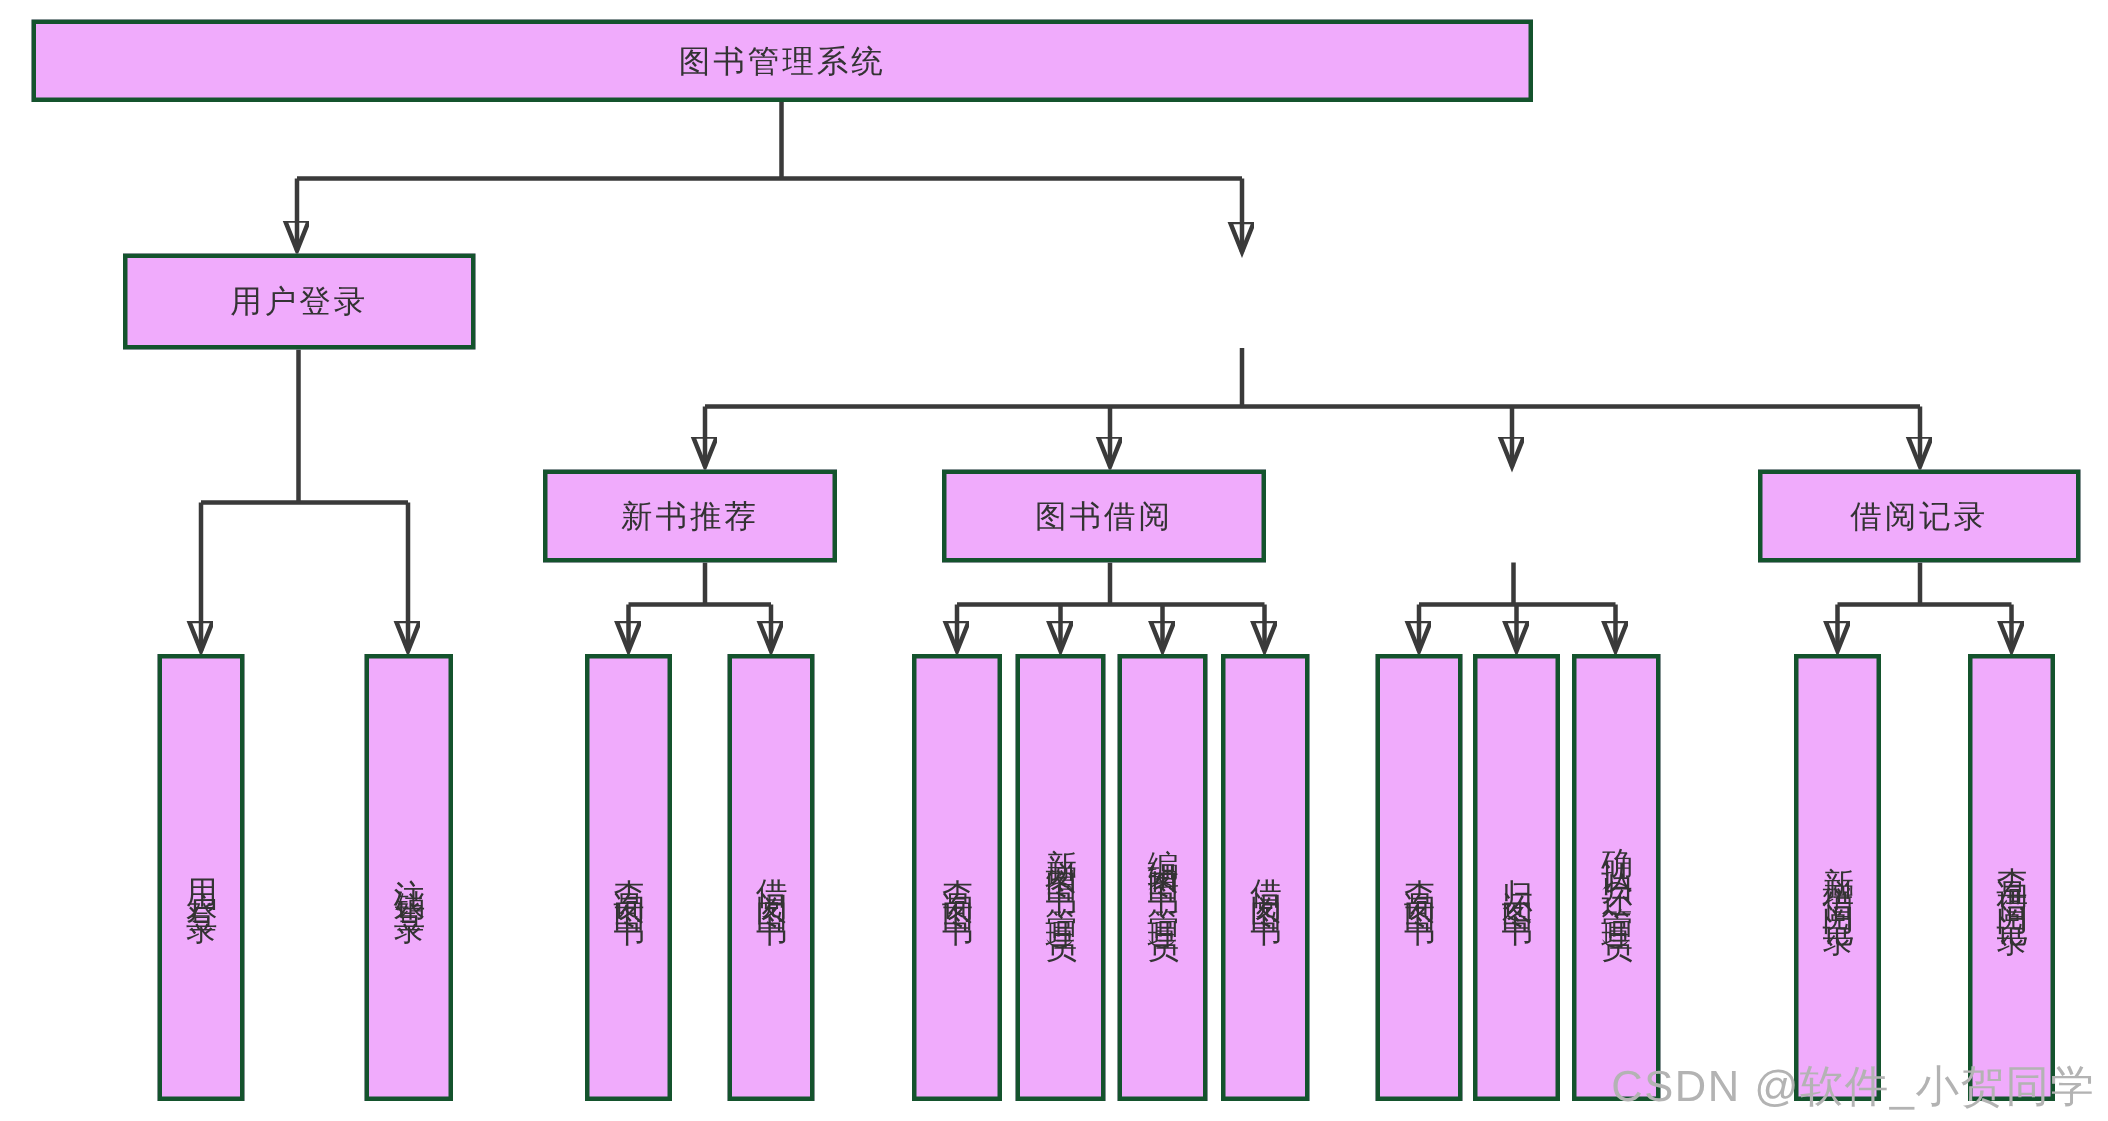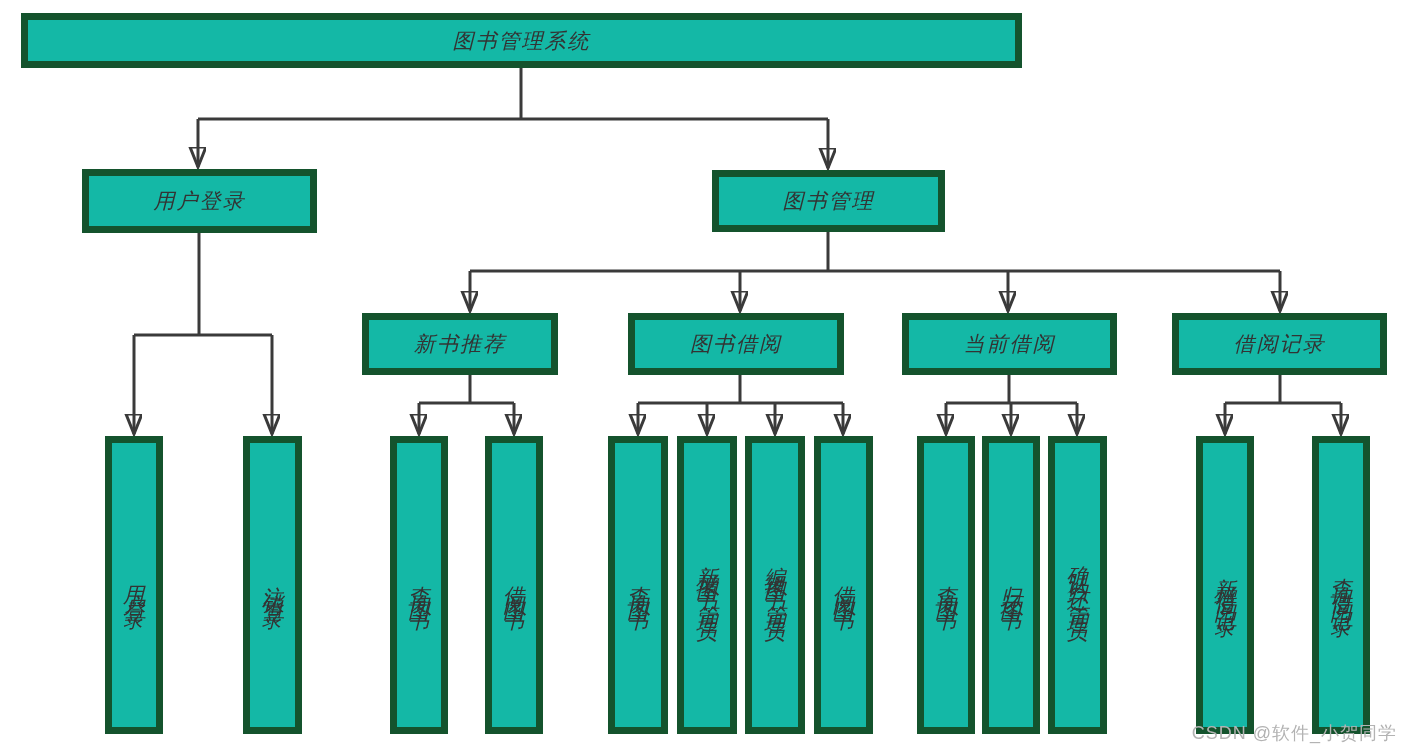--- a/index.html
+++ b/index.html
@@ -22,27 +22,26 @@
     pointer-events: none;
   }
   .connectors path {
     stroke: #3a3a3a;
     stroke-width: 3;
     fill: none;
   }
   .node {
     position: absolute;
     box-sizing: border-box;
-    background: #14b8a6;
-    border: 7px solid #14532d;
+    background: #f0abfc;
+    border: 3px solid #14532d;
     display: flex;
     align-items: center;
     justify-content: center;
     color: #333333;
-    font-style: italic;
   }
   .node.h {
     font-size: 21px;
     letter-spacing: 2px;
     white-space: nowrap;
   }
   .node.v {
     top: 436px;
     height: 298px;
   }
@@ -50,21 +49,21 @@
     writing-mode: vertical-rl;
     text-orientation: mixed;
     font-size: 21px;
     line-height: 1;
     letter-spacing: 8px;
   }
   .watermark {
     position: absolute;
     right: 8px;
     bottom: 2px;
-    font-size: 18px;
+    font-size: 29px;
     color: #b3b3b3;
     letter-spacing: 1px;
     white-space: nowrap;
   }
 </style>
 </head>
 <body>
 
 <div class="canvas">
 
@@ -106,25 +105,23 @@
     <path d="M1011 403 V434" marker-end="url(#arr)"></path>
     <path d="M1077 403 V434" marker-end="url(#arr)"></path>
 
     <path d="M1225 403 V434" marker-end="url(#arr)"></path>
     <path d="M1341 403 V434" marker-end="url(#arr)"></path>
   </svg>
 
   <div class="node h" style="left:21px; top:13px; width:1001px; height:55px;">图书管理系统</div>
 
   <div class="node h" style="left:82px; top:169px; width:235px; height:64px;">用户登录</div>
-  <div class="node h" style="left:712px; top:170px; width:233px; height:62px;">图书管理</div>
 
   <div class="node h" style="left:362px; top:313px; width:196px; height:62px;">新书推荐</div>
   <div class="node h" style="left:628px; top:313px; width:216px; height:62px;">图书借阅</div>
-  <div class="node h" style="left:902px; top:313px; width:215px; height:62px;">当前借阅</div>
   <div class="node h" style="left:1172px; top:313px; width:215px; height:62px;">借阅记录</div>
 
   <div class="node v" style="left:105px; width:58px;">
     <span class="vtext">用户登录</span>
   </div>
   <div class="node v" style="left:243px; width:59px;">
     <span class="vtext">注销登录</span>
   </div>
 
   <div class="node v" style="left:390px; width:58px;">

